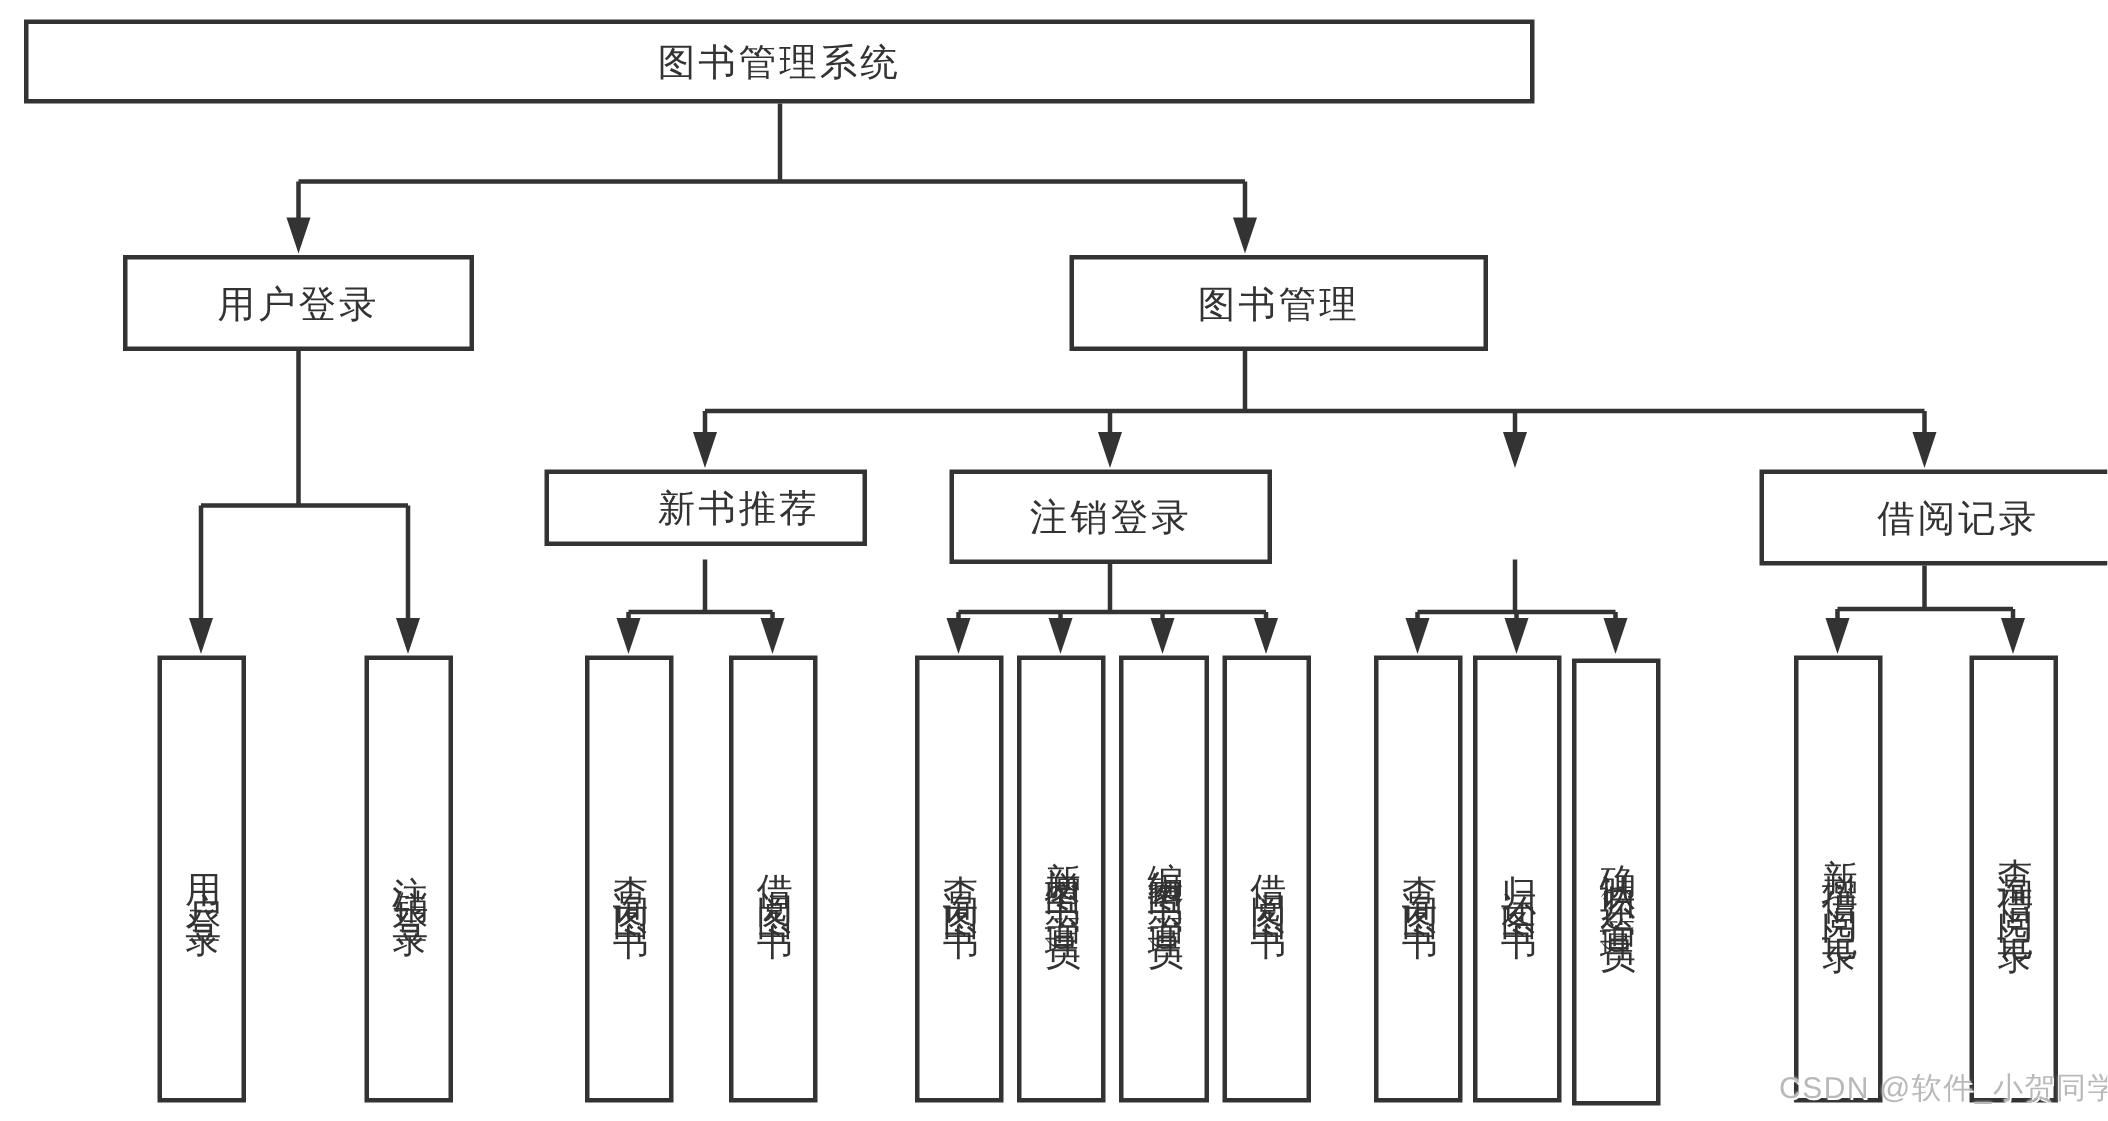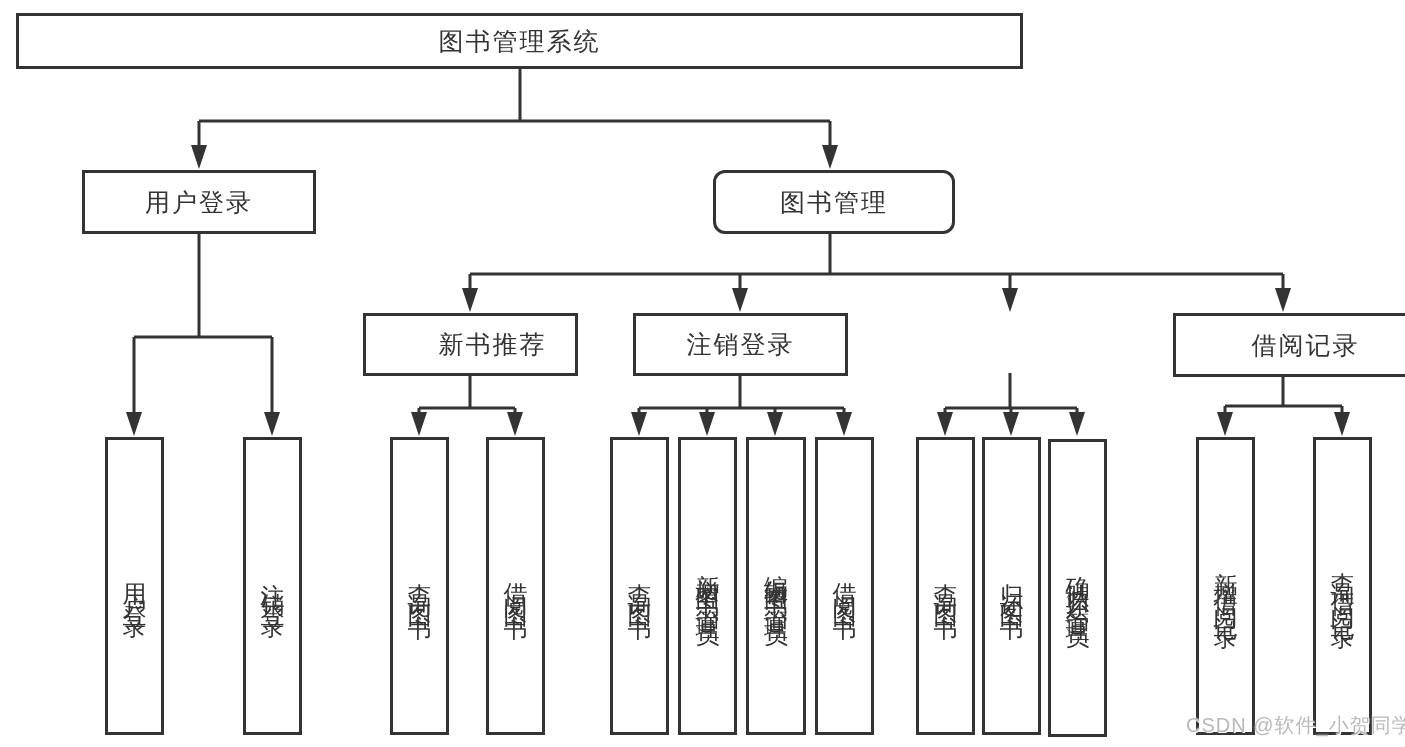--- a/index.html
+++ b/index.html
@@ -109,25 +109,25 @@
     </g>
   </svg>
 
   <div class="box h" style="left:16px; top:13px; width:1007px; height:56px;">
     <span>图书管理系统</span>
   </div>
 
   <div class="box h" style="left:82px; top:170px; width:234px; height:64px;">
     <span>用户登录</span>
   </div>
-  <div class="box h" style="left:713px; top:170px; width:242px; height:64px;border-radius:12px;">
+  <div class="box h" style="left:713px; top:170px; width:279px; height:64px;">
     <span>图书管理</span>
   </div>
 
-  <div class="box h" style="left:363px; top:313px; width:215px; height:63px;padding-left:44px;">
+  <div class="box h" style="left:363px; top:313px; width:215px; height:51px;padding-left:44px;">
     <span>新书推荐</span>
   </div>
   <div class="box h" style="left:633px; top:313px; width:215px; height:63px;">
     <span>注销登录</span>
   </div>
   <div class="box h" style="left:1173px; top:313px; width:265px; height:64px;">
     <span>借阅记录</span>
   </div>
 
   <div class="box v" style="left:105px; top:437px; width:59px; height:298px;">

